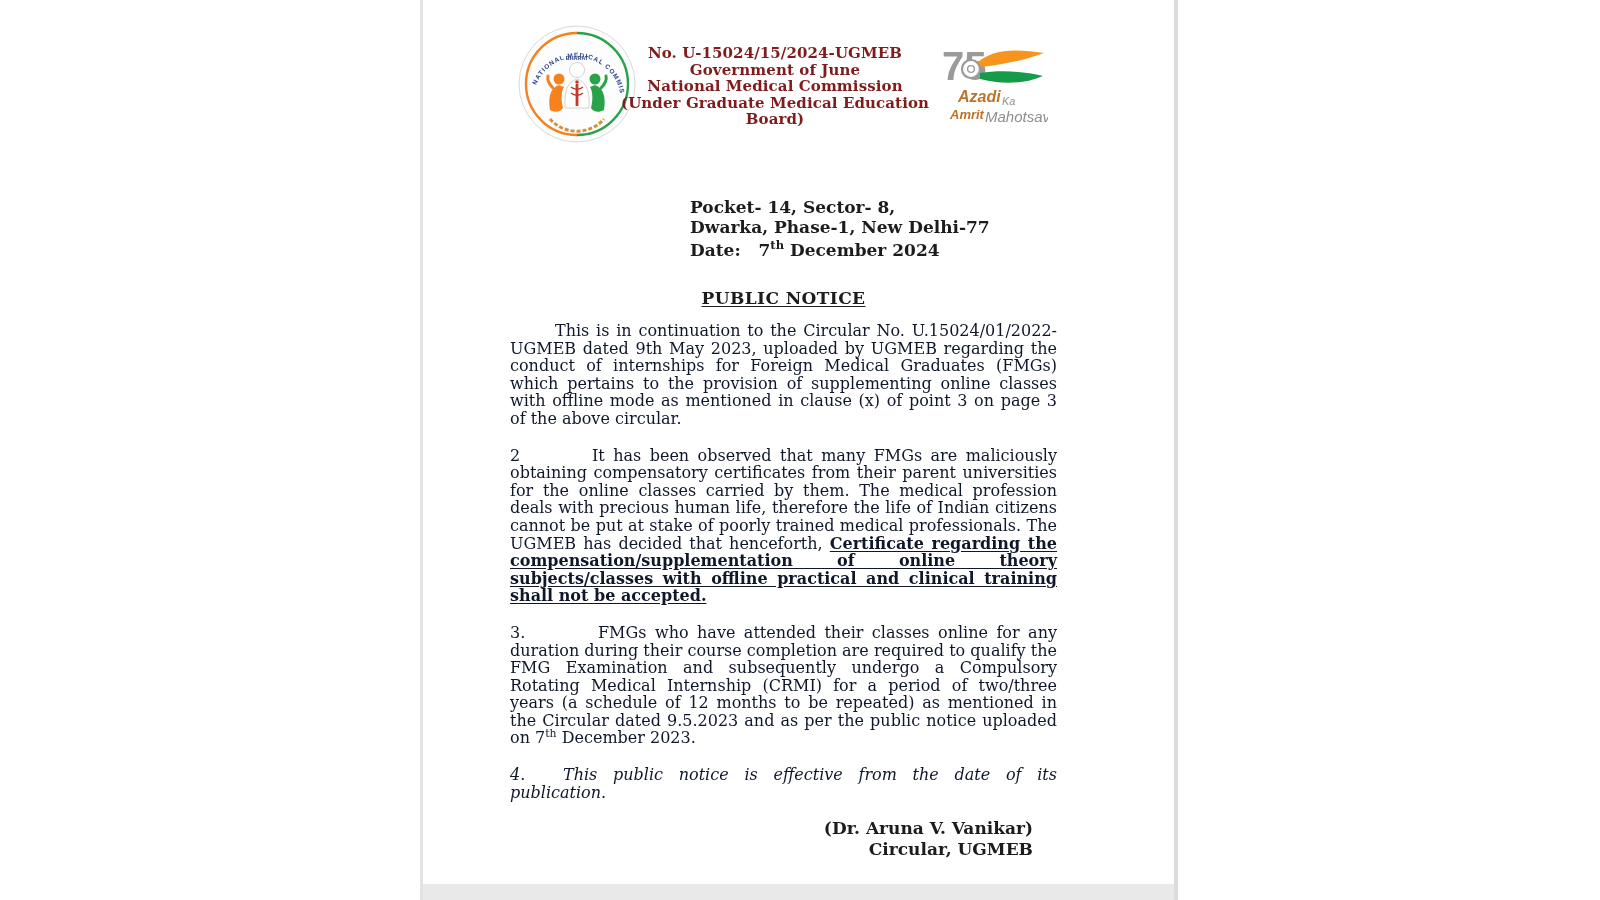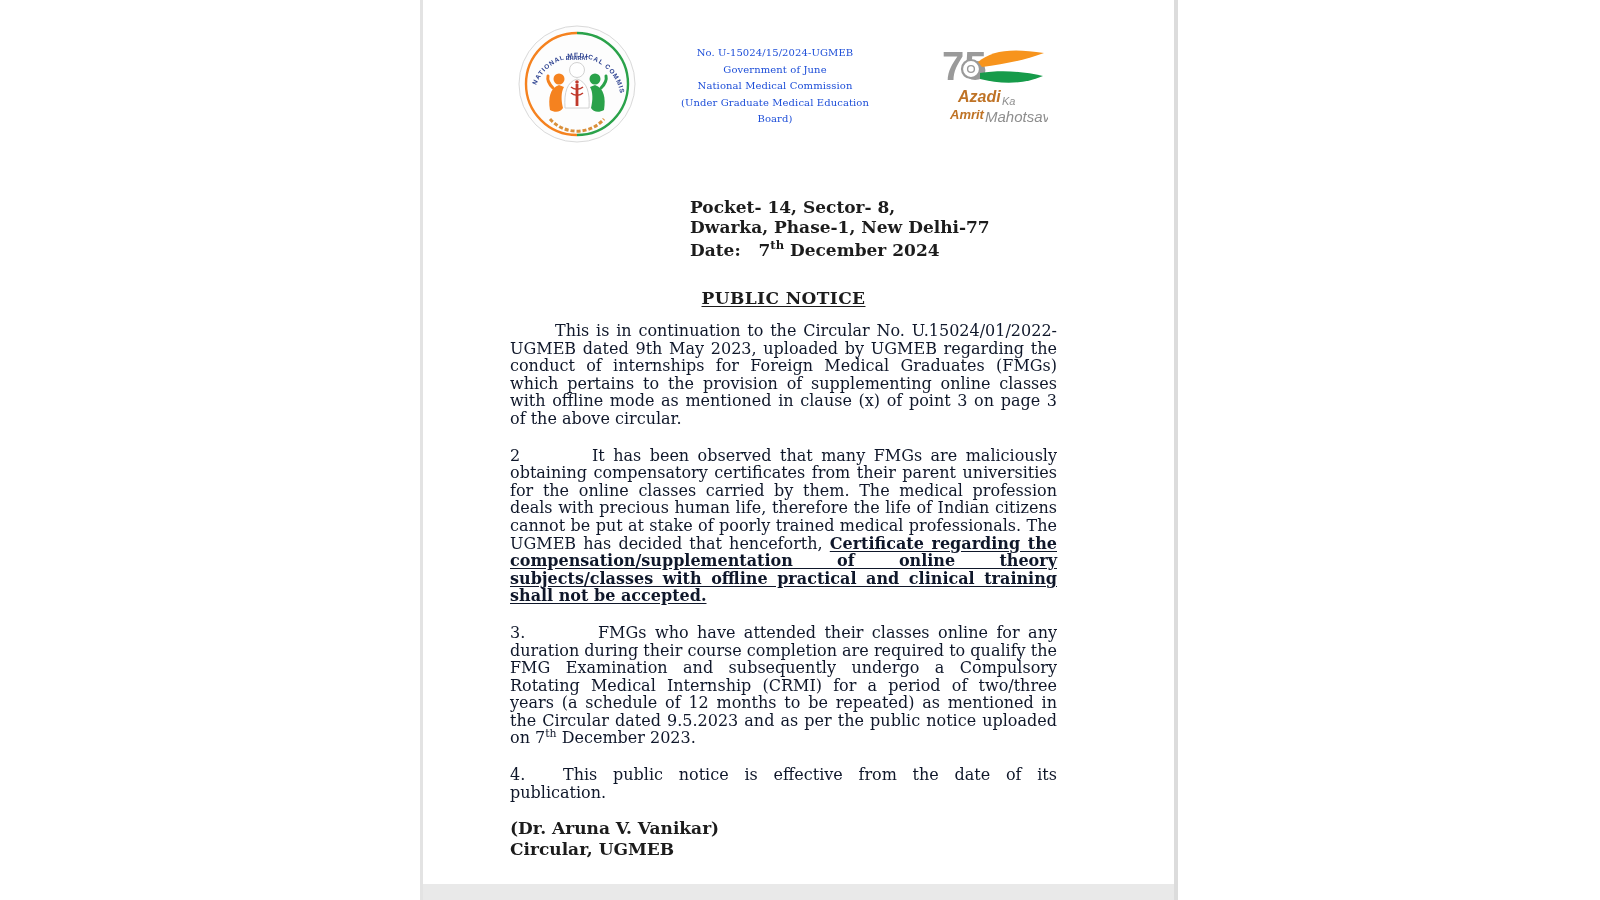--- a/index.html
+++ b/index.html
@@ -10,50 +10,50 @@
   .page-edge{position:absolute;top:0;height:900px;background:#e3e3e3;}
   .page-edge.left{left:420px;width:3px;}
   .page-edge.right{left:1174px;width:4px;background:#dcdcdc;}
   .page-bottom-strip{position:absolute;left:423px;top:884px;width:751px;height:16px;background:#e9e9e9;}
 
   
   .nmc-logo{position:absolute;left:517px;top:24px;width:120px;height:120px;}
   .azadi-logo{position:absolute;left:940px;top:40px;width:108px;height:92px;}
   .header-text{
     position:absolute;left:615px;top:45px;width:320px;text-align:center;
-    font-weight:normal;font-size:10px;line-height:16.6px;color:#1d4ed8;letter-spacing:.1px;
+    font-weight:bold;font-size:15px;line-height:16.6px;color:#7f1d1d;letter-spacing:.1px;
   }
 
   
   .address-block{
     position:absolute;left:690px;top:197px;width:367px;text-align:left;
     font-weight:bold;font-size:17px;line-height:20px;color:#1c1c1c;
   }
   .date-line{margin-top:3px;}
   .date-line .seg{white-space:pre;}
 
   
   .notice-title{
     position:absolute;left:510px;top:288px;width:547px;text-align:center;
     font-weight:bold;font-size:17px;color:#1c1c1c;letter-spacing:.4px;
     text-decoration:underline;text-underline-offset:2px;
   }
 
   
   .notice-body{position:absolute;left:510px;top:322px;width:547px;font-size:16px;line-height:17.6px;color:#0f172a;}
   .body-para{margin:0 0 19px 0;text-align:justify;}
-  .body-para:last-child{margin-bottom:0;}
+  .body-para:last-child{margin-bottom:0;font-style:italic;}
   .body-para.first-indent{text-indent:45px;}
   .pnum{display:inline-block;text-indent:0;}
   .seg-bu{font-weight:bold;text-decoration:underline;text-underline-offset:2px;}
   .seg-sup{vertical-align:super;font-size:68%;line-height:0;}
 
   
   .signature-block{
-    position:absolute;left:510px;top:818px;width:547px;
+    position:absolute;left:486px;top:818px;width:547px;text-align:right;
     font-weight:bold;font-size:17px;line-height:20.5px;color:#1c1c1c;
   }
 </style>
 </head>
 <body>
 
 <div class="stage">
 
   <div class="page-edge left"></div>
   <div class="page-edge right"></div>

